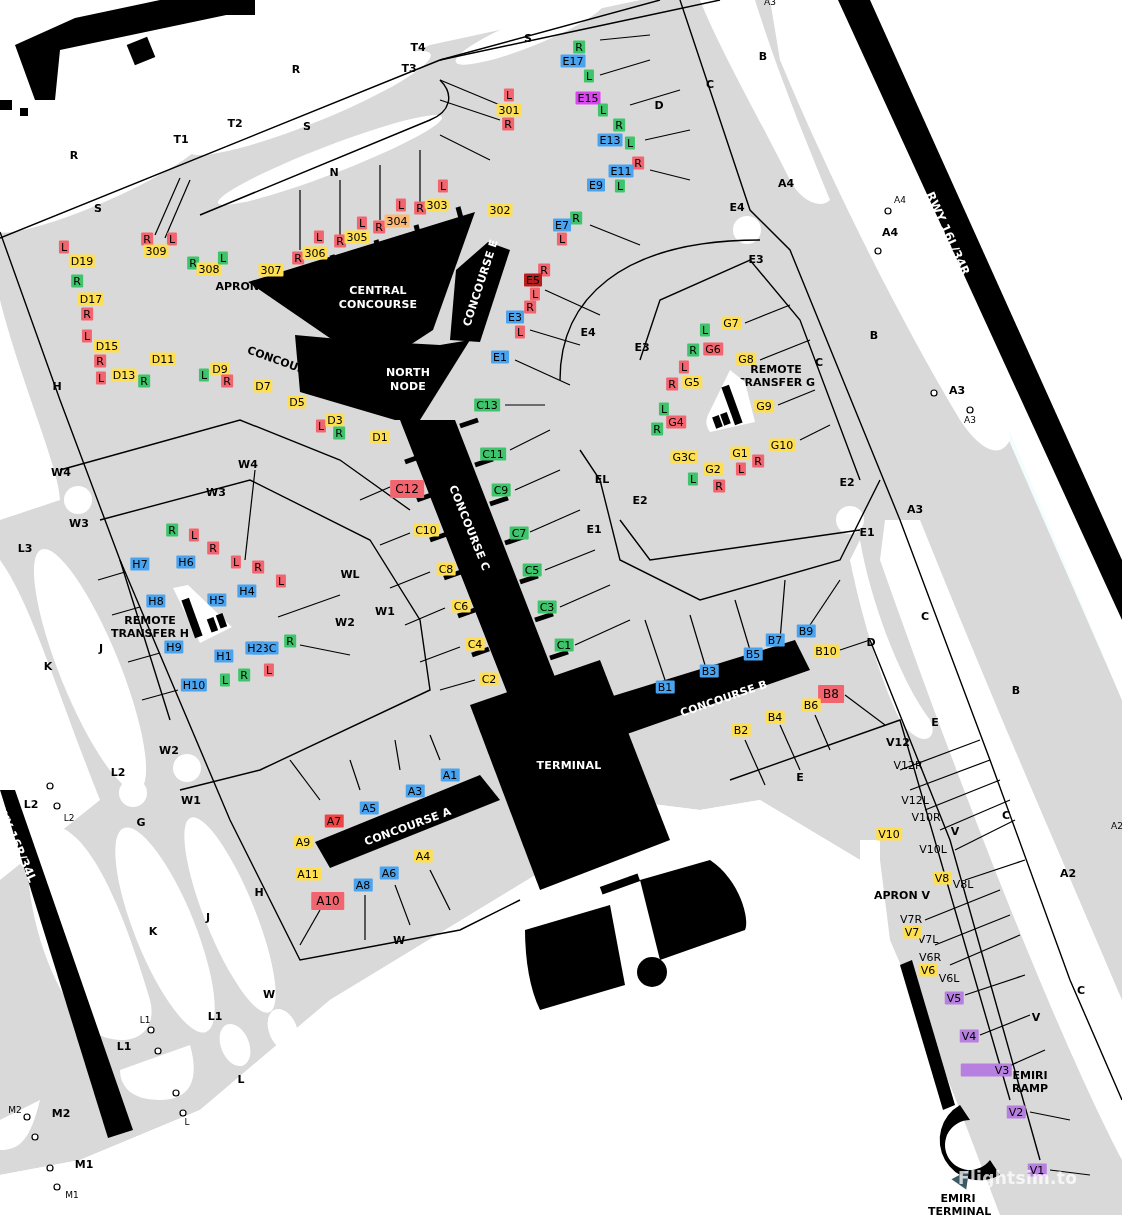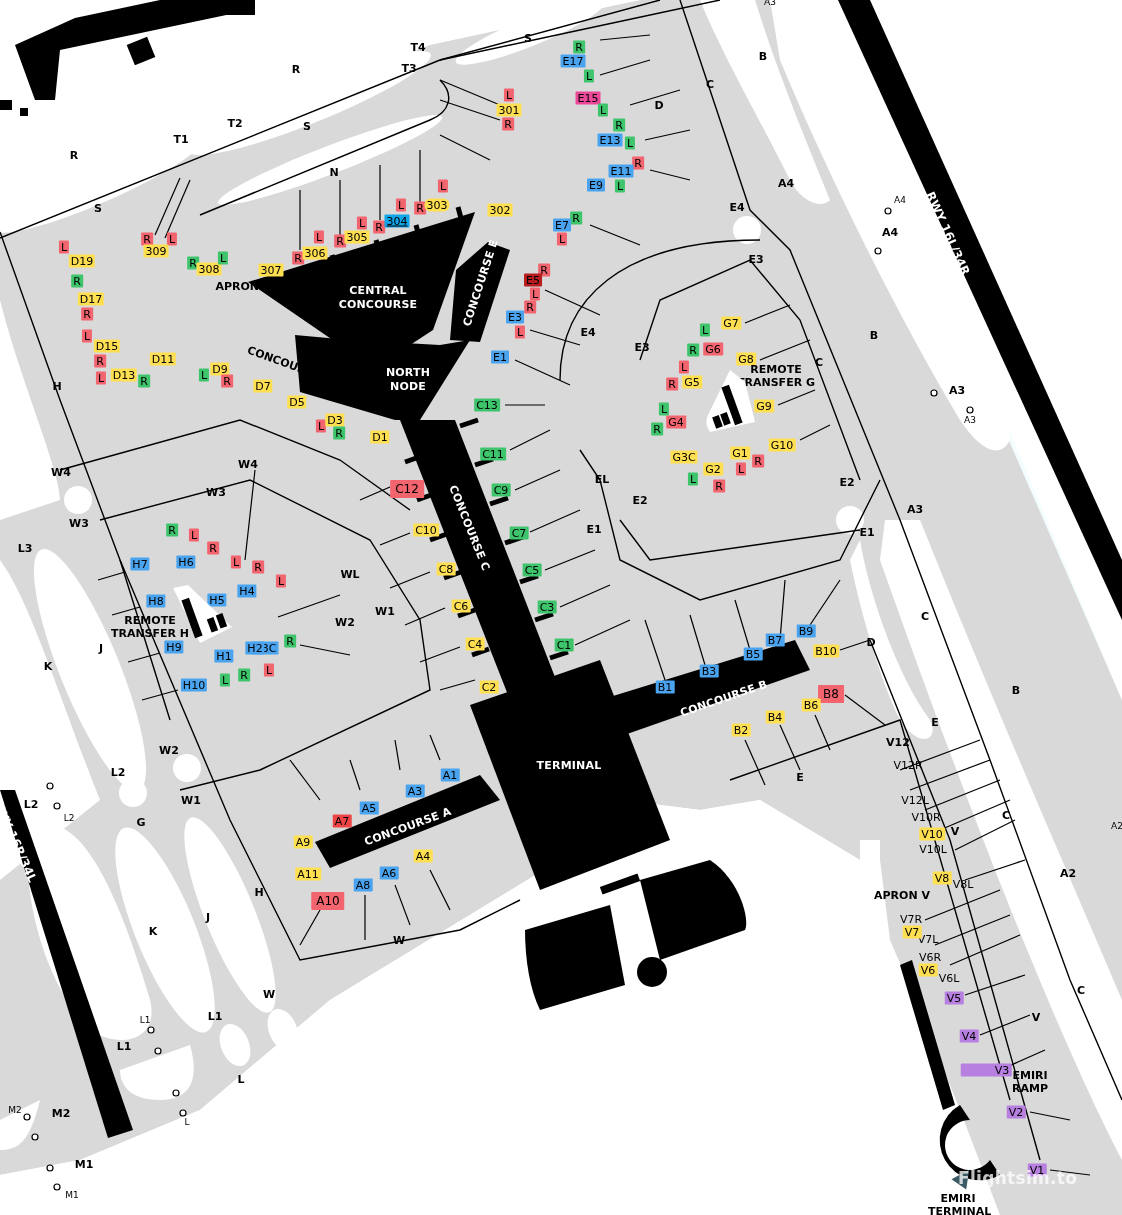--- a/index.html
+++ b/index.html
@@ -347,33 +347,33 @@
     <div class="lbl stand" style="left: 209px; top: 269px; background: rgb(255, 223, 82); color: rgb(0, 0, 0);">308</div>
     <div class="lbl stand" style="left: 223px; top: 258px; background: rgb(62, 196, 107); color: rgb(0, 0, 0);">L</div>
     <div class="lbl stand" style="left: 271px; top: 270px; background: rgb(255, 223, 82); color: rgb(0, 0, 0);">307</div>
     <div class="lbl stand" style="left: 298px; top: 258px; background: rgb(242, 100, 110); color: rgb(0, 0, 0);">R</div>
     <div class="lbl stand" style="left: 315px; top: 253px; background: rgb(255, 223, 82); color: rgb(0, 0, 0);">306</div>
     <div class="lbl stand" style="left: 319px; top: 237px; background: rgb(242, 100, 110); color: rgb(0, 0, 0);">L</div>
     <div class="lbl stand" style="left: 340px; top: 241px; background: rgb(242, 100, 110); color: rgb(0, 0, 0);">R</div>
     <div class="lbl stand" style="left: 357px; top: 237px; background: rgb(255, 223, 82); color: rgb(0, 0, 0);">305</div>
     <div class="lbl stand" style="left: 362px; top: 223px; background: rgb(242, 100, 110); color: rgb(0, 0, 0);">L</div>
     <div class="lbl stand" style="left: 379px; top: 227px; background: rgb(242, 100, 110); color: rgb(0, 0, 0);">R</div>
-    <div class="lbl stand" style="left: 397px; top: 221px; background: #0ea5e9; color: rgb(0, 0, 0); text-decoration: underline;">304</div>
+    <div class="lbl stand" style="left: 397px; top: 221px; background: #fdba74; color: rgb(0, 0, 0);">304</div>
     <div class="lbl stand" style="left: 401px; top: 205px; background: rgb(242, 100, 110); color: rgb(0, 0, 0);">L</div>
     <div class="lbl stand" style="left: 420px; top: 208px; background: rgb(242, 100, 110); color: rgb(0, 0, 0);">R</div>
     <div class="lbl stand" style="left: 437px; top: 205px; background: rgb(255, 223, 82); color: rgb(0, 0, 0); border-radius: 6px;">303</div>
     <div class="lbl stand" style="left: 443px; top: 186px; background: rgb(242, 100, 110); color: rgb(0, 0, 0);">L</div>
     <div class="lbl stand" style="left: 509px; top: 95px; background: rgb(242, 100, 110); color: rgb(0, 0, 0);">L</div>
     <div class="lbl stand" style="left: 509px; top: 110px; background: rgb(255, 223, 82); color: rgb(0, 0, 0);">301</div>
     <div class="lbl stand" style="left: 508px; top: 124px; background: rgb(242, 100, 110); color: rgb(0, 0, 0);">R</div>
     <div class="lbl stand" style="left: 500px; top: 162px; background: rgb(255, 223, 82); color: rgb(0, 0, 0); margin-top: 48px;">302</div>
     <div class="lbl stand" style="left: 579px; top: 47px; background: rgb(62, 196, 107); color: rgb(0, 0, 0);">R</div>
     <div class="lbl stand" style="left: 573px; top: 61px; background: rgb(74, 163, 238); color: rgb(0, 0, 0);">E17</div>
     <div class="lbl stand" style="left: 589px; top: 76px; background: rgb(62, 196, 107); color: rgb(0, 0, 0);">L</div>
-    <div class="lbl stand" style="left: 588px; top: 98px; background: #ec4899; color: rgb(0, 0, 0);">E15</div>
+    <div class="lbl stand" style="left: 588px; top: 98px; background: #d946ef; color: rgb(0, 0, 0);">E15</div>
     <div class="lbl stand" style="left: 603px; top: 110px; background: rgb(62, 196, 107); color: rgb(0, 0, 0);">L</div>
     <div class="lbl stand" style="left: 619px; top: 125px; background: rgb(62, 196, 107); color: rgb(0, 0, 0);">R</div>
     <div class="lbl stand" style="left: 610px; top: 140px; background: rgb(74, 163, 238); color: rgb(0, 0, 0);">E13</div>
     <div class="lbl stand" style="left: 630px; top: 143px; background: rgb(62, 196, 107); color: rgb(0, 0, 0);">L</div>
     <div class="lbl stand" style="left: 638px; top: 163px; background: rgb(242, 100, 110); color: rgb(0, 0, 0);">R</div>
     <div class="lbl stand" style="left: 621px; top: 171px; background: rgb(74, 163, 238); color: rgb(0, 0, 0);">E11</div>
     <div class="lbl stand" style="left: 596px; top: 185px; background: rgb(74, 163, 238); color: rgb(0, 0, 0);">E9</div>
     <div class="lbl stand" style="left: 620px; top: 186px; background: rgb(62, 196, 107); color: rgb(0, 0, 0);">L</div>
     <div class="lbl stand" style="left: 576px; top: 218px; background: rgb(62, 196, 107); color: rgb(0, 0, 0);">R</div>
     <div class="lbl stand" style="left: 562px; top: 225px; background: rgb(74, 163, 238); color: rgb(0, 0, 0);">E7</div>
@@ -410,21 +410,21 @@
     <div class="lbl stand" style="left: 501px; top: 490px; background: rgb(62, 196, 107); color: rgb(0, 0, 0);">C9</div>
     <div class="lbl stand" style="left: 407px; top: 489px; background: rgb(242, 100, 110); color: rgb(0, 0, 0); padding: 3px 5px; font-size: 12px;">C12</div>
     <div class="lbl stand" style="left: 426px; top: 530px; background: rgb(255, 223, 82); color: rgb(0, 0, 0);">C10</div>
     <div class="lbl stand" style="left: 519px; top: 533px; background: rgb(62, 196, 107); color: rgb(0, 0, 0);">C7</div>
     <div class="lbl stand" style="left: 446px; top: 569px; background: rgb(255, 223, 82); color: rgb(0, 0, 0);">C8</div>
     <div class="lbl stand" style="left: 532px; top: 570px; background: rgb(62, 196, 107); color: rgb(0, 0, 0);">C5</div>
     <div class="lbl stand" style="left: 461px; top: 606px; background: rgb(255, 223, 82); color: rgb(0, 0, 0);">C6</div>
     <div class="lbl stand" style="left: 547px; top: 607px; background: rgb(62, 196, 107); color: rgb(0, 0, 0);">C3</div>
     <div class="lbl stand" style="left: 475px; top: 644px; background: rgb(255, 223, 82); color: rgb(0, 0, 0);">C4</div>
     <div class="lbl stand" style="left: 564px; top: 645px; background: rgb(62, 196, 107); color: rgb(0, 0, 0);">C1</div>
-    <div class="lbl stand" style="left: 489px; top: 679px; background: rgb(255, 223, 82); color: rgb(0, 0, 0); margin-top: 8px;">C2</div>
+    <div class="lbl stand" style="left: 489px; top: 679px; background: rgb(255, 223, 82); color: rgb(0, 0, 0);">C2</div>
     <div class="lbl stand" style="left: 172px; top: 530px; background: rgb(62, 196, 107); color: rgb(0, 0, 0);">R</div>
     <div class="lbl stand" style="left: 194px; top: 535px; background: rgb(242, 100, 110); color: rgb(0, 0, 0);">L</div>
     <div class="lbl stand" style="left: 213px; top: 548px; background: rgb(242, 100, 110); color: rgb(0, 0, 0);">R</div>
     <div class="lbl stand" style="left: 236px; top: 562px; background: rgb(242, 100, 110); color: rgb(0, 0, 0);">L</div>
     <div class="lbl stand" style="left: 258px; top: 567px; background: rgb(242, 100, 110); color: rgb(0, 0, 0);">R</div>
     <div class="lbl stand" style="left: 281px; top: 581px; background: rgb(242, 100, 110); color: rgb(0, 0, 0);">L</div>
     <div class="lbl stand" style="left: 140px; top: 564px; background: rgb(74, 163, 238); color: rgb(0, 0, 0);">H7</div>
     <div class="lbl stand" style="left: 186px; top: 562px; background: rgb(74, 163, 238); color: rgb(0, 0, 0);">H6</div>
     <div class="lbl stand" style="left: 217px; top: 600px; background: rgb(74, 163, 238); color: rgb(0, 0, 0);">H5</div>
     <div class="lbl stand" style="left: 247px; top: 591px; background: rgb(74, 163, 238); color: rgb(0, 0, 0);">H4</div>
@@ -434,38 +434,38 @@
     <div class="lbl stand" style="left: 174px; top: 647px; background: rgb(74, 163, 238); color: rgb(0, 0, 0);">H9</div>
     <div class="lbl stand" style="left: 255px; top: 648px; background: rgb(74, 163, 238); color: rgb(0, 0, 0);">H2</div>
     <div class="lbl stand" style="left: 224px; top: 656px; background: rgb(74, 163, 238); color: rgb(0, 0, 0);">H1</div>
     <div class="lbl stand" style="left: 269px; top: 670px; background: rgb(242, 100, 110); color: rgb(0, 0, 0);">L</div>
     <div class="lbl stand" style="left: 225px; top: 680px; background: rgb(62, 196, 107); color: rgb(0, 0, 0);">L</div>
     <div class="lbl stand" style="left: 244px; top: 675px; background: rgb(62, 196, 107); color: rgb(0, 0, 0);">R</div>
     <div class="lbl stand" style="left: 194px; top: 685px; background: rgb(74, 163, 238); color: rgb(0, 0, 0);">H10</div>
     <div class="lbl stand" style="left: 450px; top: 775px; background: rgb(74, 163, 238); color: rgb(0, 0, 0);">A1</div>
     <div class="lbl stand" style="left: 415px; top: 791px; background: rgb(74, 163, 238); color: rgb(0, 0, 0);">A3</div>
     <div class="lbl stand" style="left: 369px; top: 808px; background: rgb(74, 163, 238); color: rgb(0, 0, 0);">A5</div>
-    <div class="lbl stand" style="left: 342px; top: 821px; background: #ef4444; color: rgb(0, 0, 0);">A7</div>
+    <div class="lbl stand" style="left: 334px; top: 821px; background: #ef4444; color: rgb(0, 0, 0);">A7</div>
     <div class="lbl stand" style="left: 303px; top: 842px; background: rgb(255, 223, 82); color: rgb(0, 0, 0);">A9</div>
     <div class="lbl stand" style="left: 423px; top: 856px; background: rgb(255, 223, 82); color: rgb(0, 0, 0);">A4</div>
     <div class="lbl stand" style="left: 389px; top: 873px; background: rgb(74, 163, 238); color: rgb(0, 0, 0);">A6</div>
     <div class="lbl stand" style="left: 308px; top: 874px; background: rgb(255, 223, 82); color: rgb(0, 0, 0);">A11</div>
     <div class="lbl stand" style="left: 363px; top: 885px; background: rgb(74, 163, 238); color: rgb(0, 0, 0);">A8</div>
     <div class="lbl stand" style="left: 328px; top: 901px; background: rgb(242, 100, 110); color: rgb(0, 0, 0); padding: 3px 5px; font-size: 12px;">A10</div>
     <div class="lbl stand" style="left: 665px; top: 687px; background: rgb(74, 163, 238); color: rgb(0, 0, 0);">B1</div>
     <div class="lbl stand" style="left: 709px; top: 671px; background: rgb(74, 163, 238); color: rgb(0, 0, 0);">B3</div>
     <div class="lbl stand" style="left: 753px; top: 654px; background: rgb(74, 163, 238); color: rgb(0, 0, 0);">B5</div>
     <div class="lbl stand" style="left: 775px; top: 640px; background: rgb(74, 163, 238); color: rgb(0, 0, 0);">B7</div>
     <div class="lbl stand" style="left: 806px; top: 631px; background: rgb(74, 163, 238); color: rgb(0, 0, 0);">B9</div>
     <div class="lbl stand" style="left: 826px; top: 651px; background: rgb(255, 223, 82); color: rgb(0, 0, 0);">B10</div>
     <div class="lbl stand" style="left: 831px; top: 694px; background: rgb(242, 100, 110); color: rgb(0, 0, 0); padding: 3px 5px; font-size: 12px;">B8</div>
     <div class="lbl stand" style="left: 811px; top: 705px; background: rgb(255, 223, 82); color: rgb(0, 0, 0);">B6</div>
     <div class="lbl stand" style="left: 775px; top: 717px; background: rgb(255, 223, 82); color: rgb(0, 0, 0);">B4</div>
     <div class="lbl stand" style="left: 741px; top: 730px; background: rgb(255, 223, 82); color: rgb(0, 0, 0);">B2</div>
-    <div class="lbl stand" style="left: 932px; top: 834px; background: rgb(255, 223, 82); color: rgb(0, 0, 0);">V10</div>
+    <div class="lbl stand" style="left: 889px; top: 834px; background: rgb(255, 223, 82); color: rgb(0, 0, 0);">V10</div>
     <div class="lbl stand" style="left: 942px; top: 878px; background: rgb(255, 223, 82); color: rgb(0, 0, 0);">V8</div>
     <div class="lbl stand" style="left: 912px; top: 932px; background: rgb(255, 223, 82); color: rgb(0, 0, 0);">V7</div>
     <div class="lbl stand" style="left: 928px; top: 970px; background: rgb(255, 223, 82); color: rgb(0, 0, 0);">V6</div>
     <div class="lbl stand" style="left: 954px; top: 998px; background: rgb(183, 127, 224); color: rgb(0, 0, 0);">V5</div>
     <div class="lbl stand" style="left: 969px; top: 1036px; background: rgb(183, 127, 224); color: rgb(0, 0, 0);">V4</div>
     <div class="lbl stand" style="left: 986px; top: 1070px; background: rgb(183, 127, 224); color: rgb(0, 0, 0); padding-left: 34px;">V3</div>
     <div class="lbl stand" style="left: 1016px; top: 1112px; background: rgb(183, 127, 224); color: rgb(0, 0, 0);">V2</div>
     <div class="lbl stand" style="left: 1037px; top: 1170px; background: rgb(183, 127, 224); color: rgb(0, 0, 0);">V1</div>
   </div>
 

